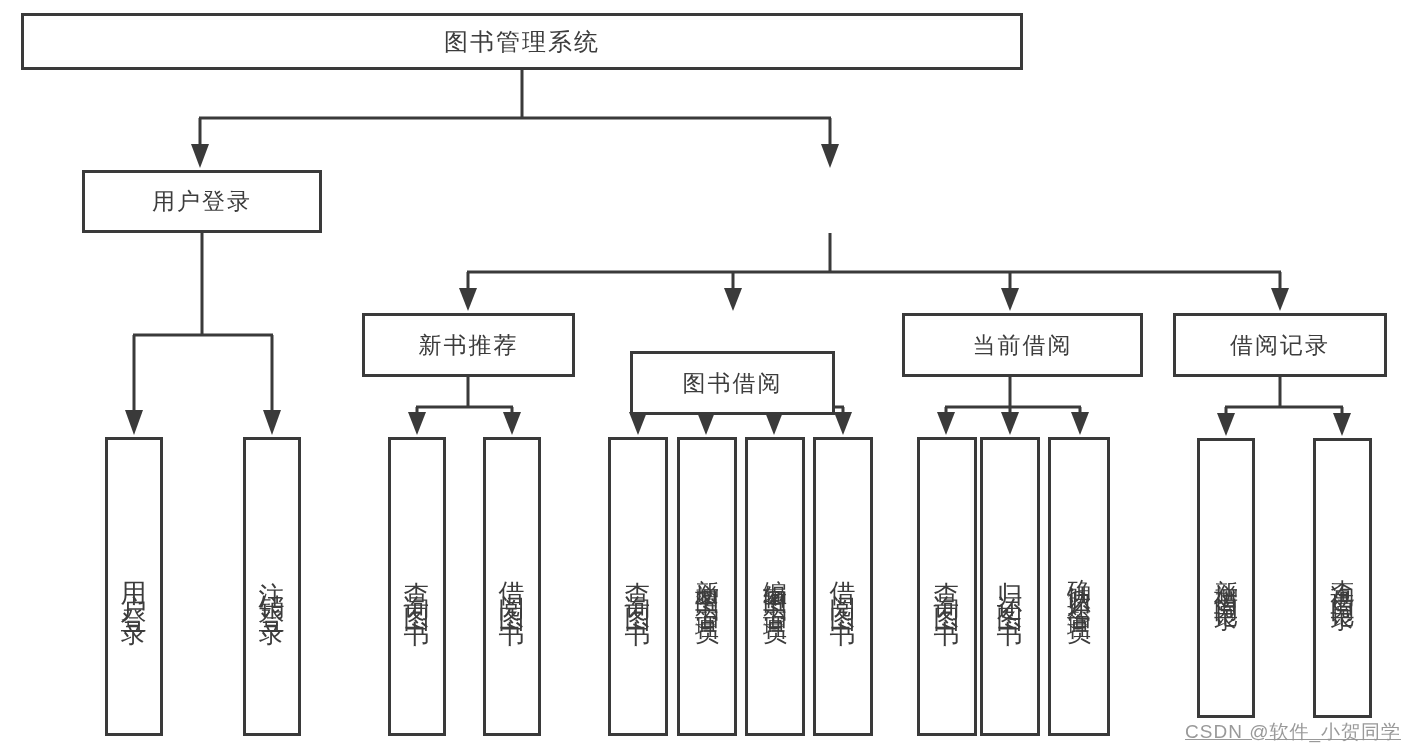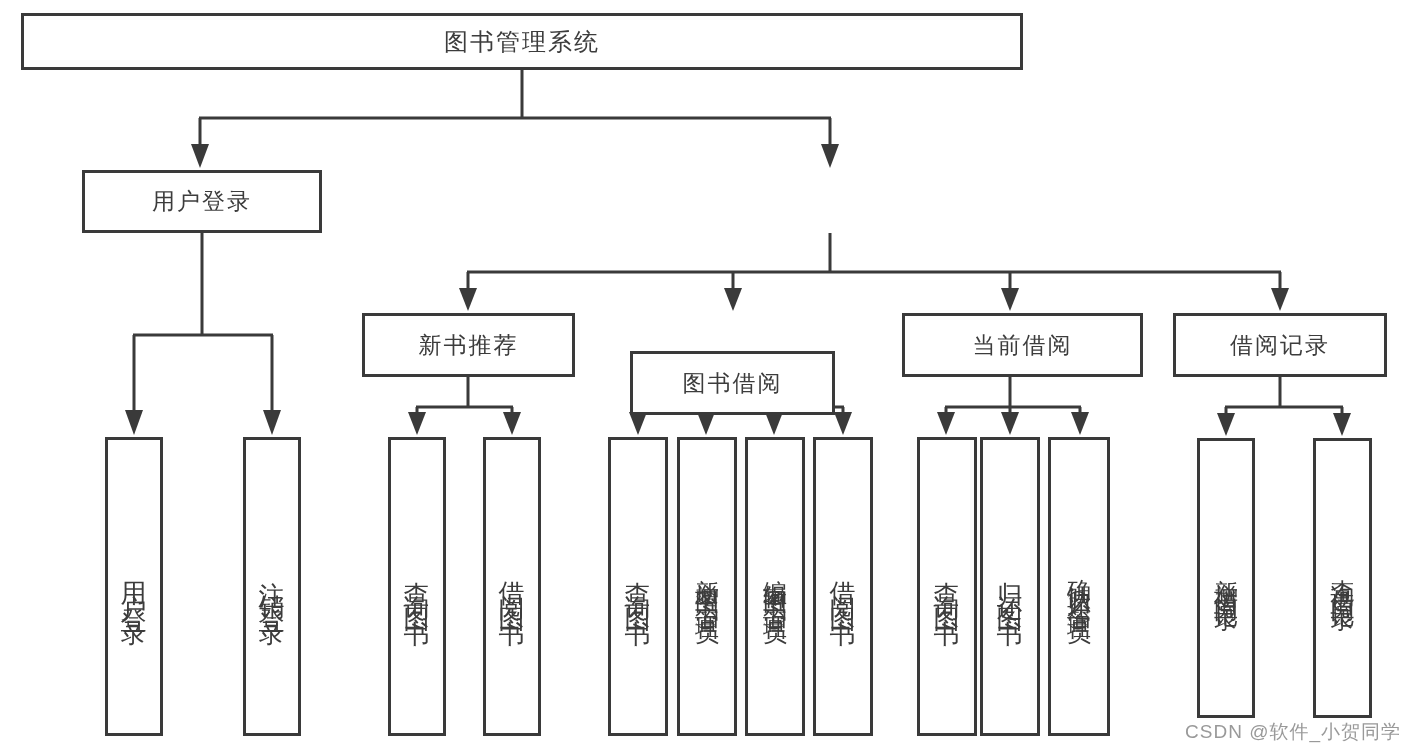--- a/index.html
+++ b/index.html
@@ -60,20 +60,21 @@
   }
   .watermark {
     position: absolute;
     right: 4px;
     bottom: 2px;
     font-size: 19px;
     color: rgba(148, 148, 148, 0.95);
     letter-spacing: 1px;
     z-index: 5;
     white-space: nowrap;
+    text-decoration: underline;
   }
 </style>
 </head>
 <body>
 
 <div id="canvas">
 
   <svg id="wires" viewBox="0 0 1405 747" xmlns="http://www.w3.org/2000/svg">
     <g stroke="#3a3a3a" stroke-width="3" fill="none">
 

